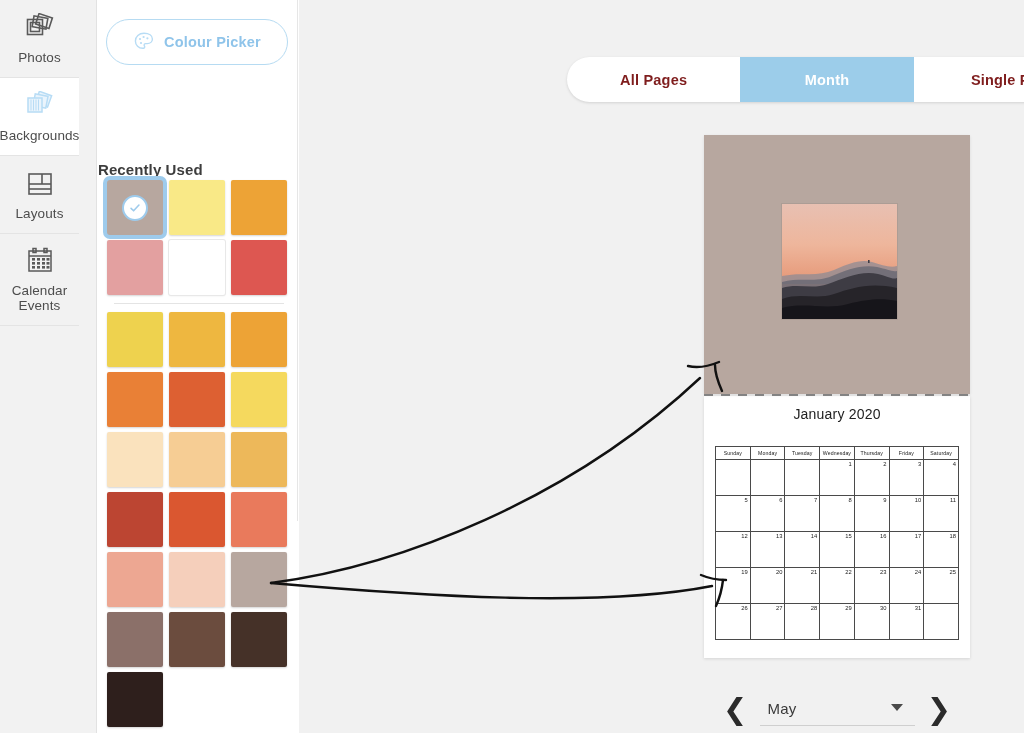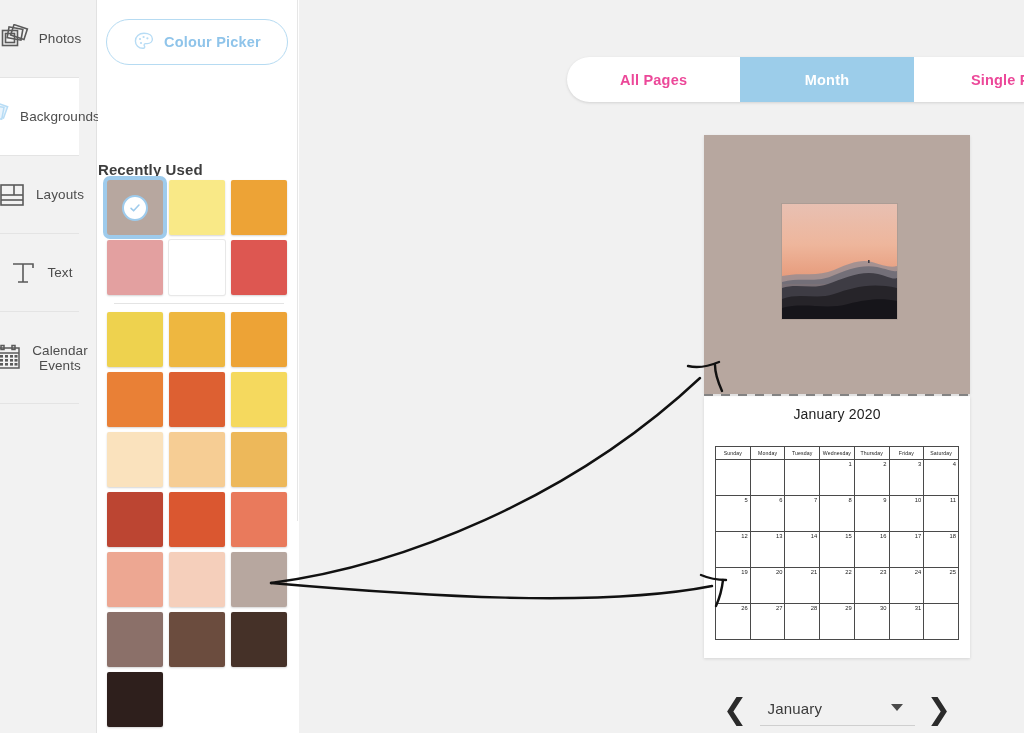--- a/index.html
+++ b/index.html
@@ -14,21 +14,21 @@
   
   .rail {
     position: absolute; left: 0; top: 0;
     width: 97px; height: 733px;
     background: #f2f2f2;
     border-right: 1px solid #e2e2e2;
     display: flex; flex-direction: column;
   }
   .rail-item {
     width: 79px; height: 78px;
-    display: flex; flex-direction: row;
+    display: flex; flex-direction: column;
     align-items: center; justify-content: center;
     gap: 7px;
     color: #595959;
     border-bottom: 1px solid #e4e4e4;
     cursor: pointer;
   }
   .rail-item.active { background: #ffffff; color: #4b4b4b; }
   .rail-label {
     font-size: 13.5px; line-height: 15px; text-align: center;
     letter-spacing: .1px; color: #4d4d4d;
@@ -115,21 +115,21 @@
   .tabbar {
     position: absolute; left: 268px; top: 57px;
     width: 520px; height: 45px;
     background: #fff;
     border-radius: 23px;
     box-shadow: 0 1px 3px rgba(0,0,0,.13);
     display: flex; overflow: hidden;
   }
   .tab {
     flex: 1 1 0; display: flex; align-items: center; justify-content: center;
-    font-size: 14.5px; font-weight: bold; color: #ec4899;
+    font-size: 14.5px; font-weight: bold; color: #7f1d1d;
     cursor: pointer; letter-spacing: .2px;
   }
   .tab.active { background: #9ccdea; color: #ffffff; text-align: center; }
 
   
   .page-stack { position: absolute; left: 405px; top: 135px; width: 266px; }
   .page-top {
     width: 266px; height: 259px;
     background: #b7a79f;
     position: relative;
@@ -246,30 +246,20 @@
             <rect x="6" y="5" width="22" height="20"></rect>
             <line x1="19" y1="5" x2="19" y2="15"></line>
             <line x1="6" y1="15" x2="28" y2="15"></line>
             <line x1="6" y1="20" x2="28" y2="20"></line>
           </g>
         </svg>
       </span>
       <span class="rail-label">Layouts</span>
     </div>
 
-    <div class="rail-item">
-      <span class="rail-icon">
-        <svg viewBox="0 0 34 30" width="34" height="30">
-          <g fill="none" stroke="#5a5a5a" stroke-width="1.6">
-            <path d="M7 6 h20 v4 M17 6 v18 M12 24 h10"></path>
-          </g>
-        </svg>
-      </span>
-      <span class="rail-label">Text</span>
-    </div>
 
     <div class="rail-item tall">
       <span class="rail-icon">
         <svg viewBox="0 0 34 30" width="34" height="30">
           <g fill="none" stroke="#5a5a5a" stroke-width="1.5">
             <rect x="6" y="5" width="22" height="20"></rect>
             <line x1="6" y1="10" x2="28" y2="10"></line>
             <rect x="10" y="2.5" width="3" height="4"></rect>
             <rect x="21" y="2.5" width="3" height="4"></rect>
           </g>
@@ -449,21 +439,21 @@
                 <td></td>
               </tr>
             </tbody>
         </table>
       </div>
     </div>
 
     <div class="month-bar">
       <span class="chev">❮</span>
       <div class="month-select">
-        <span class="month-name">January</span>
+        <span class="month-name">May</span>
         <span class="caret"></span>
       </div>
       <span class="chev">❯</span>
     </div>
   </div>
 
   <svg class="anno" viewBox="0 0 1024 733">
     <g fill="none" stroke="#111" stroke-width="2.4" stroke-linecap="round">
       <path d="M271 583 C400 566 570 500 700 378"></path>
       <path d="M688 366 C696 368 707 367 719 362"></path>

